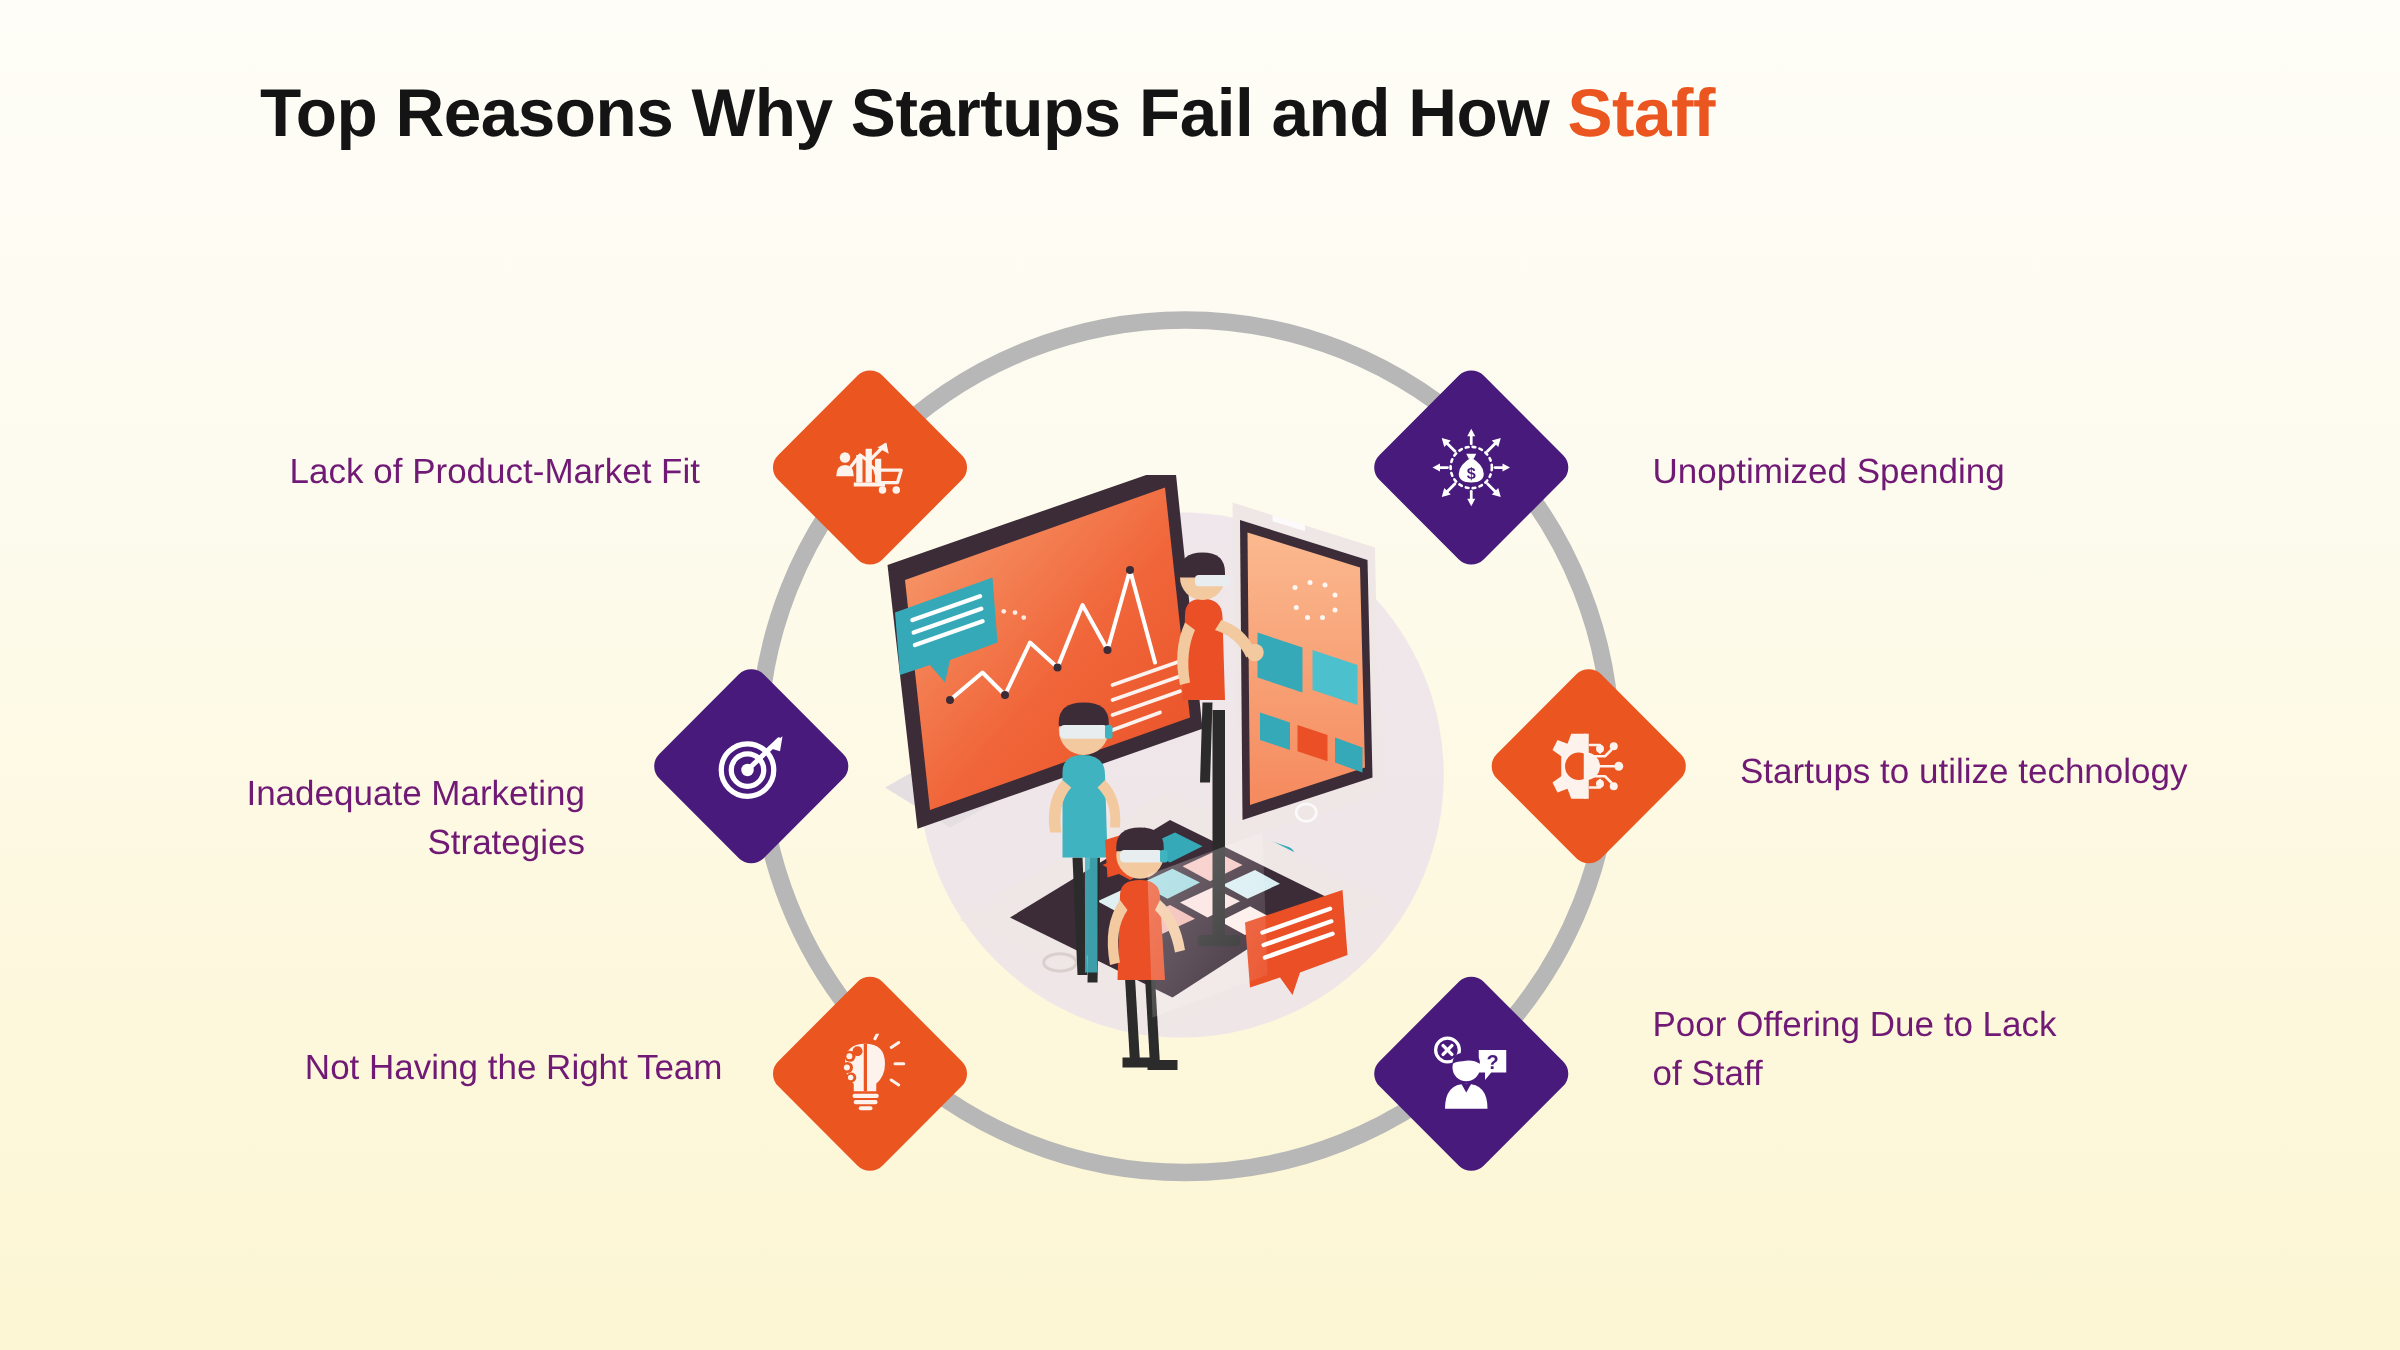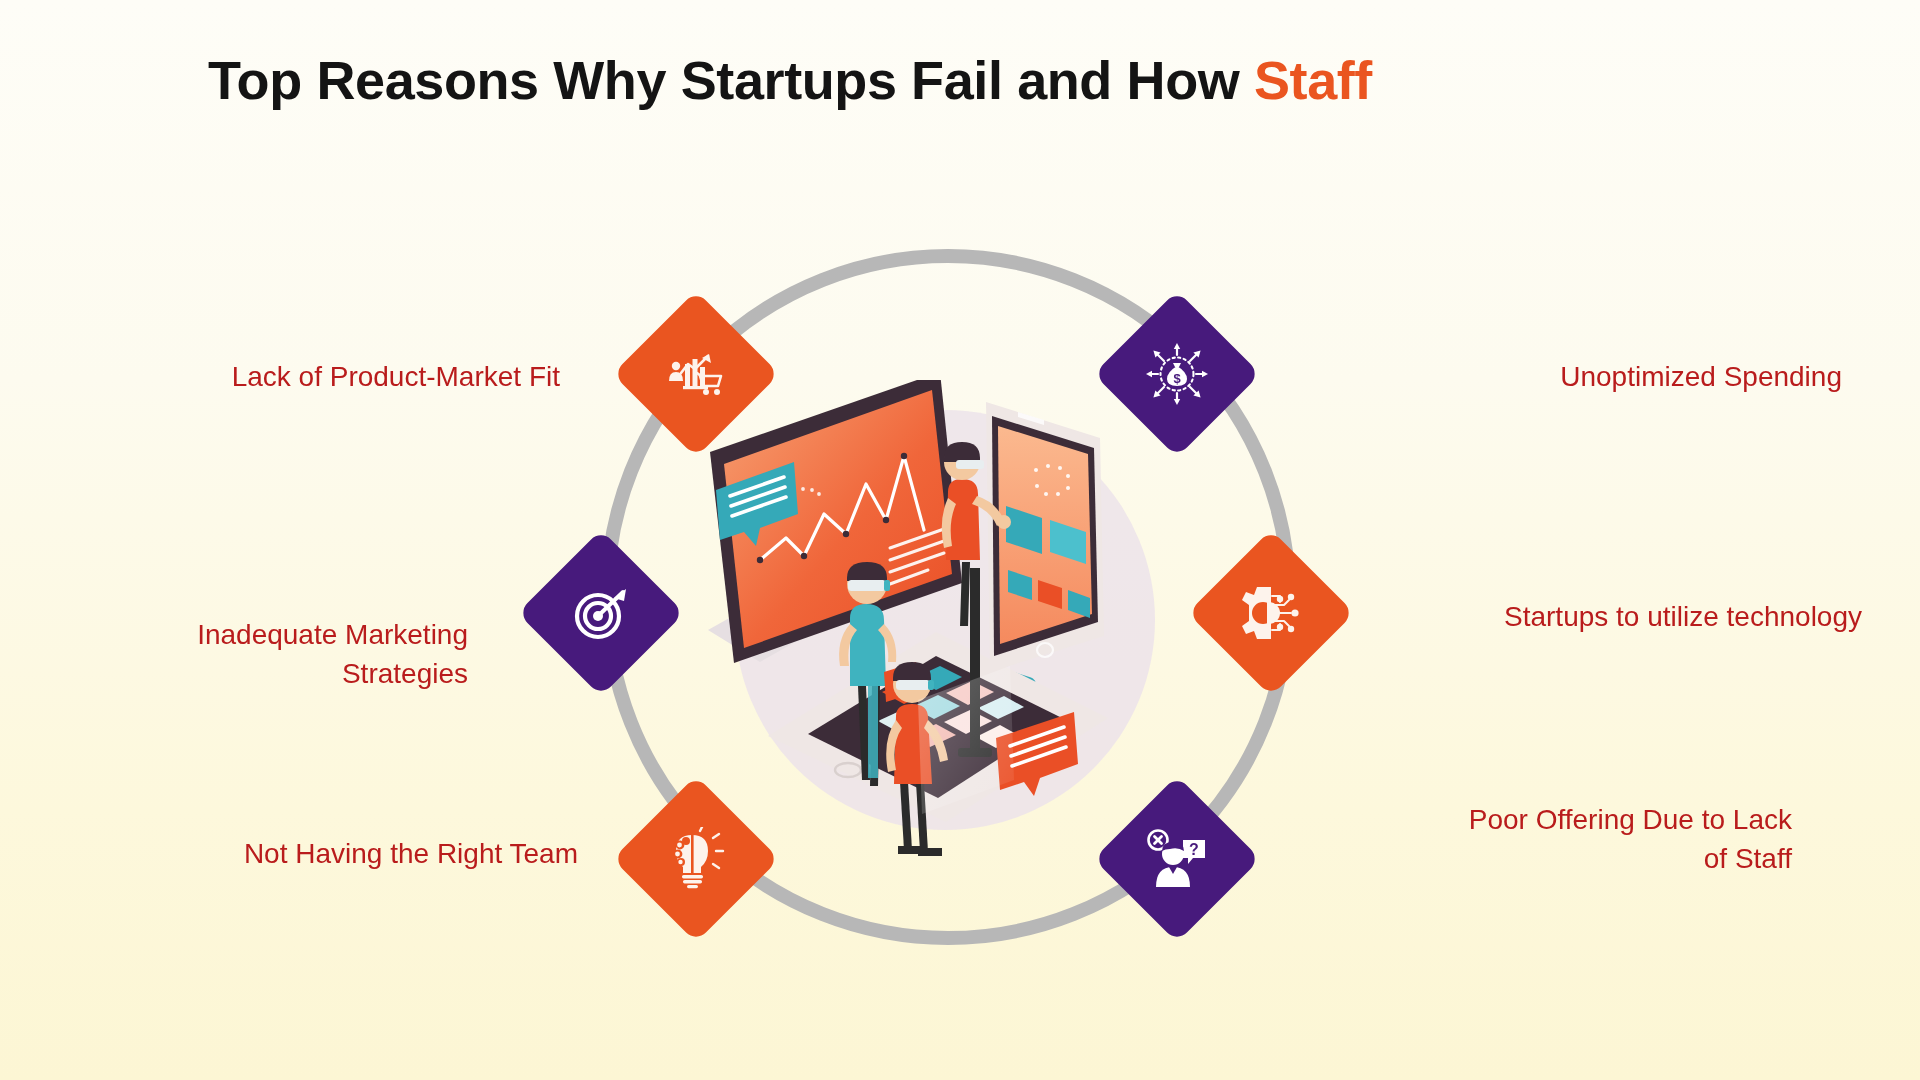--- a/index.html
+++ b/index.html
@@ -5,21 +5,21 @@
   * { margin:0; padding:0; box-sizing:border-box; }
   html,body { width:1920px; height:1080px; overflow:hidden; }
   body {
     font-family:"Liberation Sans", sans-serif;
     background: linear-gradient(to bottom, #fefdf7 0%, #fdfbef 35%, #fdf8dc 75%, #fcf6d4 100%);
     position:relative;
   }
 
   
   #title-block {
-    position:absolute; left:0; top:48px; width:1580px;
+    position:absolute; left:0; top:59px; width:1580px;
     text-align:center;
   }
   #title-block .line {
     font-size:54px; font-weight:bold; line-height:1.22;
     letter-spacing:-0.4px; color:#141414;
     font-family:"Liberation Sans", sans-serif;
   }
   .hl { color:#EA5520; }
 
   
@@ -66,25 +66,25 @@
   #dia-0 { left:637px; top:315px; }   
   #dia-1 { left:1118px;top:315px; }   
   #dia-2 { left:542px; top:554px; }   
   #dia-3 { left:1212px;top:554px; }   
   #dia-4 { left:637px; top:800px; }   
   #dia-5 { left:1118px;top:800px; }   
 
   
   .label {
     position:absolute;
-    font-size:28px; color:#b91c1c; line-height:1.38;
+    font-size:28px; color:#701a75; line-height:1.38;
     font-family:"Liberation Sans", sans-serif;
   }
   .label.right-al { text-align:right; }
-  .label.left-al  { text-align:right; }
+  .label.left-al  { text-align:left; }
 
   #lab-0 { left:60px;  top:358px; width:500px; }
   #lab-1 { left:1322px;top:358px; width:520px; }
   #lab-2 { left:60px;  top:578px; width:408px;margin-top:38px; }
   #lab-3 { left:1392px;top:598px; width:470px; }
   #lab-4 { left:60px;  top:835px; width:518px; }
   #lab-5 { left:1322px;top:801px; width:470px; }
 
   
   #illustration { position:absolute; left:700px; top:380px; width:500px; height:480px; }

